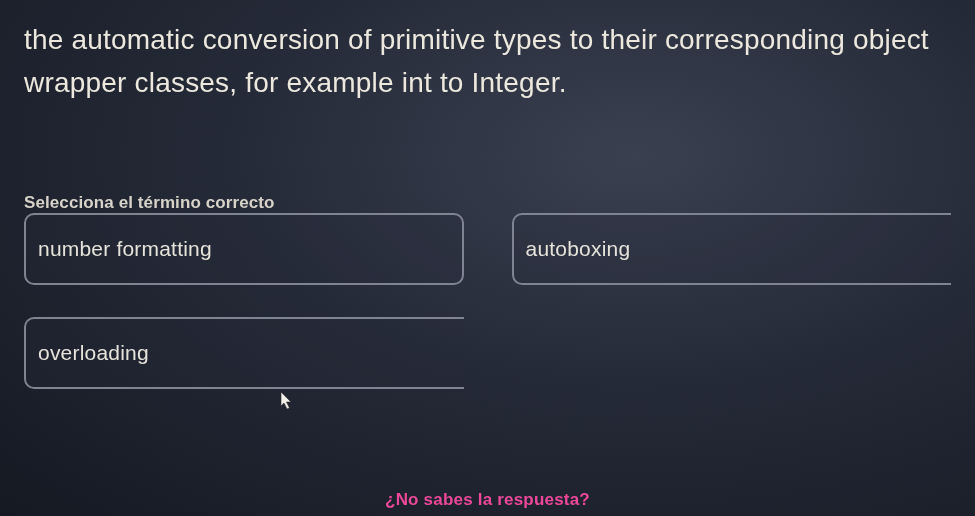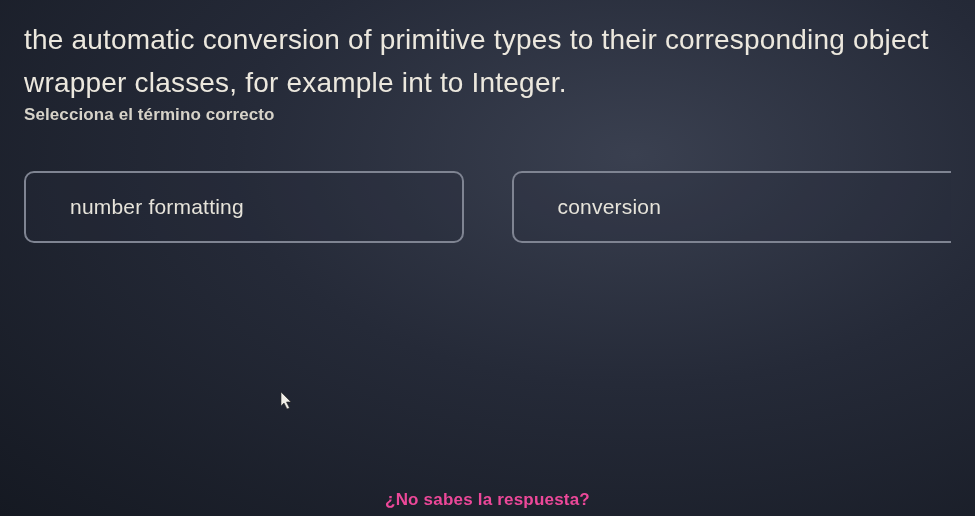--- a/index.html
+++ b/index.html
@@ -10,49 +10,48 @@
       color: #e8e5dc;
       padding: 18px 24px 0 24px;
       position: relative;
     }
     .question {
       font-size: 28px;
       line-height: 1.55;
       font-weight: 400;
       color: #ece8de;
       letter-spacing: 0.2px;
+      margin-bottom: 88px;
       max-width: 930px;
     }
     .instruction {
       font-size: 17px;
       font-weight: 600;
       color: #d7d3c9;
-      margin-bottom: 22px;
       letter-spacing: 0.1px;
     }
     .options {
       display: grid;
       grid-template-columns: 1fr 1fr;
       column-gap: 48px;
       row-gap: 32px;
       width: 100%;
     }
     .option {
       border: 2px solid #7f8492;
       border-radius: 10px;
-      padding: 22px 44px;
+      padding: 22px 12px;
       font-size: 21px;
       color: #e6e3da;
       background: rgba(40,45,60,0.25);
       cursor: pointer;
       text-align: left;
       font-family: inherit;
       letter-spacing: 0.2px;
       position: relative;
-      margin-top: 24px;
     }
     .option.right-col {
       
       border-right-width: 0;
       border-top-right-radius: 0;
       border-bottom-right-radius: 0;
       padding-right: 20px;
     }
     .skip {
       position: absolute;
@@ -78,21 +77,24 @@
 
 <div class="question">the automatic conversion of primitive types to their corresponding object wrapper classes, for example int to Integer.</div>
 
 <div class="instruction">Selecciona el término correcto</div>
 
 <div class="options">
   <button class="option">
     <span>number formatting</span>
   </button>
   <button class="option right-col">
-    <span>conversion</span>
+    <span>autoboxing</span>
+  </button>
+  <button class="option right-col">
+    <span>overloading</span>
   </button>
 </div>
 
 <div class="skip">¿No sabes la respuesta?</div>
 
 <div class="cursor">
   <svg width="20" height="24" viewBox="0 0 20 24">
     <path d="M6 2 L6 16 L9 13 L12 19 L14.5 18 L11.5 12 L16 12 Z" fill="#f1efe8" stroke="#2a2a2a" stroke-width="0.6"></path>
   </svg>
 </div>

